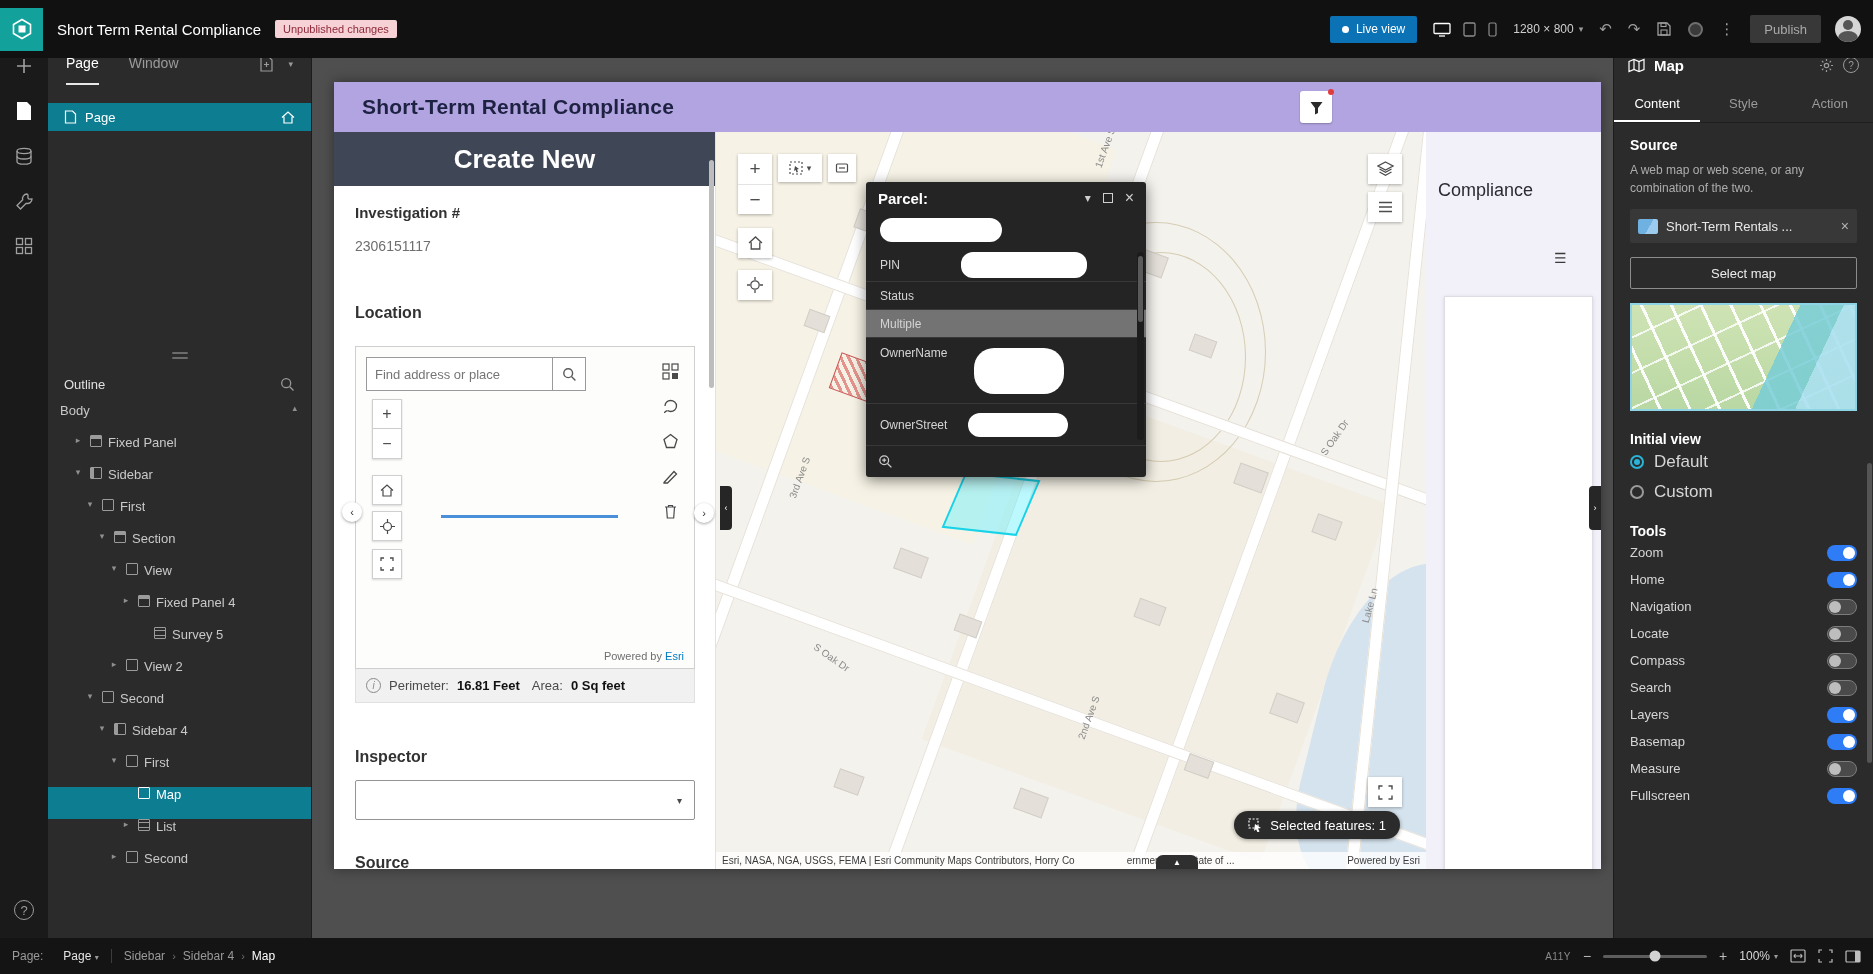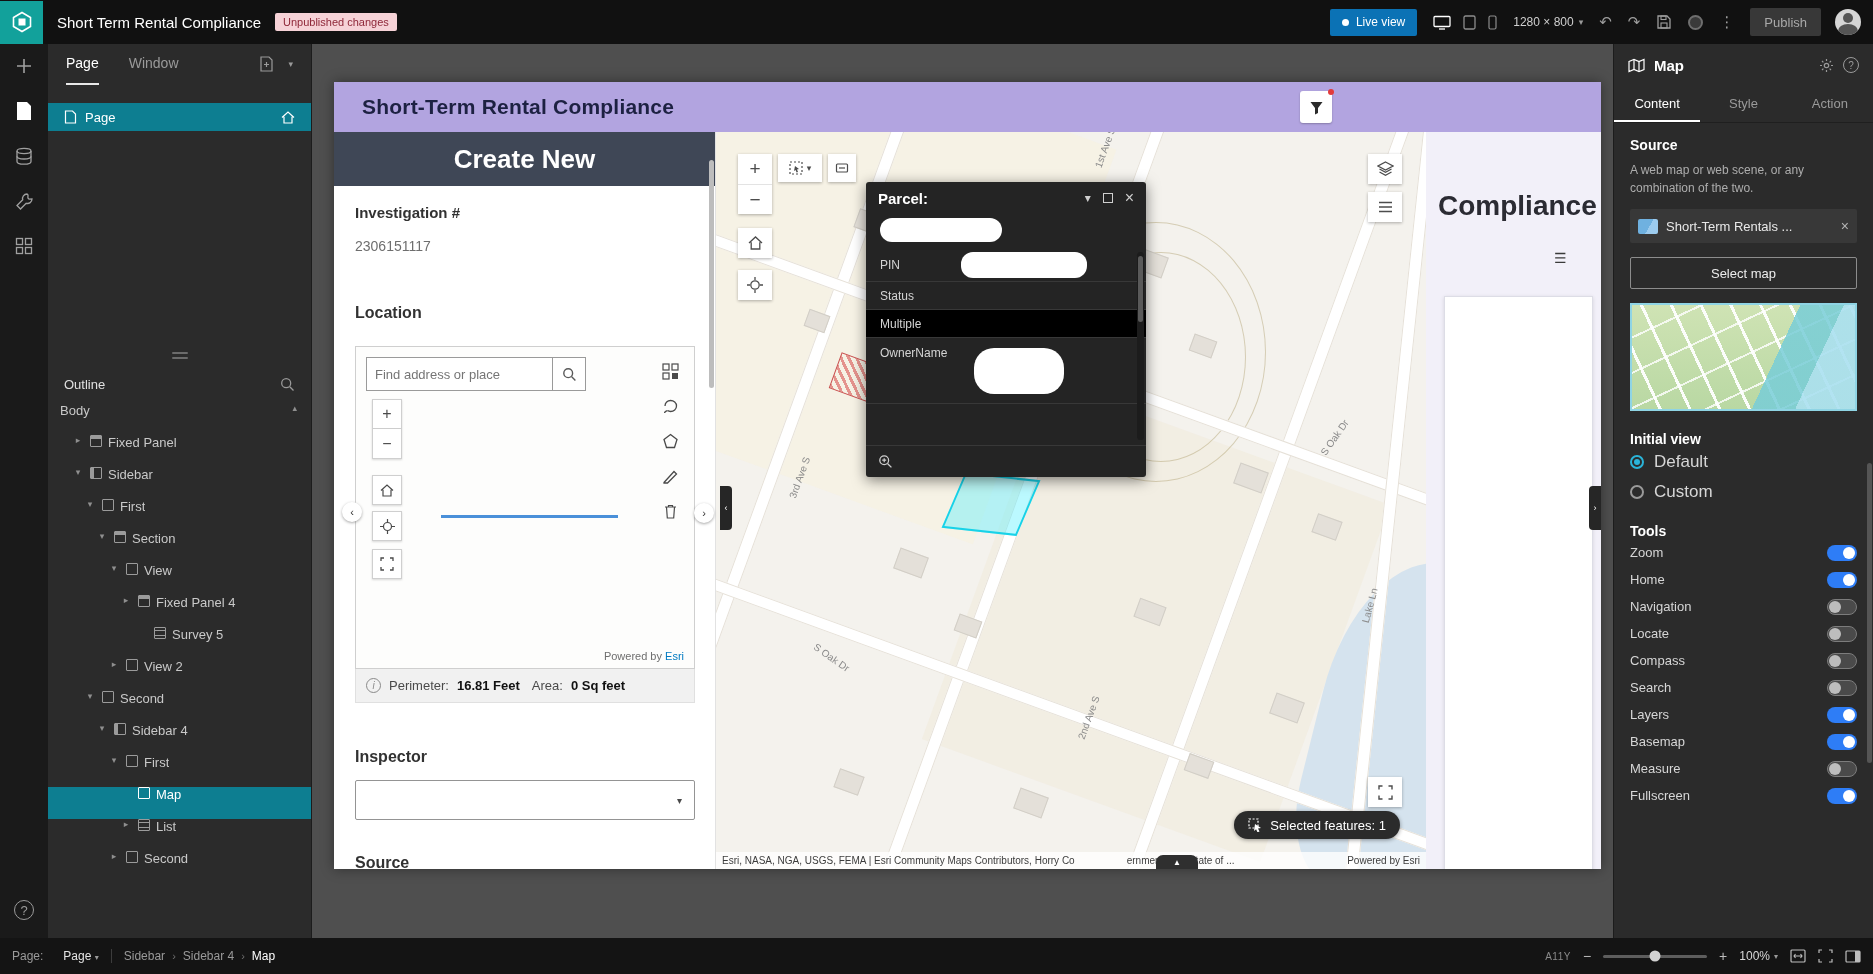--- a/index.html
+++ b/index.html
@@ -1,20 +1,20 @@
 <!DOCTYPE html>
 <html style="--accent-blue: #0b72b5; --toggle-on: #2e7df6; --selection-teal: #0d7e91; --header-purple: #b2a4e0; --badge-bg: #f6d2d7; --badge-text: #8e2738; --parcel-cyan: #18d2e8;"><head>
 <meta charset="utf-8">
 <style>
 *{margin:0;padding:0;box-sizing:border-box}
 html,body{width:1873px;height:974px;overflow:hidden;background:#222}
 .stage{position:relative;width:1873px;height:974px;font-family:"Liberation Sans",sans-serif;font-size:13px;color:#ddd;overflow:hidden}
 
 
-.topbar{position:absolute;top:0;left:0;right:0;height:44px;background:#111;display:flex;align-items:center;z-index:60}
+.topbar{position:absolute;top:0;left:0;right:0;height:58px;background:#111;display:flex;align-items:center;z-index:60}
 .logo{width:43px;height:43px;background:#12a19b;display:flex;align-items:center;justify-content:center;flex:none;cursor:pointer}
 .tb-title{color:#fff;font-size:15px;margin-left:14px;white-space:nowrap}
 .tb-badge{margin-left:14px;background:var(--badge-bg,#f6d2d7);color:var(--badge-text,#8e2738);font-size:11px;padding:3px 8px;border-radius:2px;white-space:nowrap}
 .tb-spacer{flex:1}
 .live-btn{display:flex;align-items:center;gap:7px;background:var(--accent-blue,#0b72b5);border:none;color:#fff;font-size:12px;height:27px;padding:0 12px;border-radius:2px;cursor:pointer;font-family:inherit}
 .live-dot{width:7px;height:7px;border-radius:50%;background:#fff}
 .dev-icons{display:flex;align-items:center;gap:12px;margin:0 16px}
 .dev-icons span{display:flex;cursor:pointer}
 .res{display:flex;align-items:center;gap:5px;color:#cfcfcf;font-size:12px;cursor:pointer;margin-right:16px;white-space:nowrap}
 .tb-icons{display:flex;align-items:center;gap:16px;margin-right:16px;color:#9e9e9e;font-size:15px}
@@ -129,21 +129,21 @@
 .attrib{position:absolute;left:0;right:0;bottom:0;height:17px;background:rgba(255,255,255,.78);display:flex;align-items:center;font-size:10px;color:#3c3c3c;padding:0 6px;z-index:5;gap:52px;white-space:nowrap;overflow:hidden}
 .attrib .pw{margin-left:auto}
 .scrolltab{position:absolute;left:440px;bottom:0;width:42px;height:14px;background:#2f2f2f;border-radius:7px 7px 0 0;display:flex;align-items:center;justify-content:center;color:#fff;font-size:8px;cursor:pointer;z-index:6}
 .flap{position:absolute;top:404px;width:12px;height:44px;background:#262626;color:#fff;display:flex;align-items:center;justify-content:center;font-size:9px;cursor:pointer;z-index:9}
 .flap.l{left:386px;border-radius:0 4px 4px 0}
 .flap.r{right:0;border-radius:4px 0 0 4px}
 .collapse-c{position:absolute;width:20px;height:20px;border-radius:50%;background:#fff;box-shadow:0 1px 3px rgba(0,0,0,.35);color:#333;display:flex;align-items:center;justify-content:center;font-size:11px;cursor:pointer;z-index:9}
 
 
 .comp-panel{position:relative;flex:1;background:#f2f0f9;overflow:hidden}
-.comp-title{position:absolute;left:12px;top:58px;font-size:28px;font-weight:bold;color:#2b2b33;white-space:nowrap}
+.comp-title{position:absolute;left:12px;top:48px;font-size:18px;font-weight:normal;color:#2b2b33;white-space:nowrap}
 .comp-burger{position:absolute;left:128px;top:118px;color:#3a3a3a;font-size:14px;cursor:pointer}
 .comp-card{position:absolute;left:18px;top:164px;width:149px;height:600px;background:#fff;border:1px solid #dddde6;box-shadow:0 1px 4px rgba(0,0,0,.12)}
 
 
 .settings{position:absolute;top:43px;right:0;bottom:36px;width:260px;background:#2b2b2b;border-left:1px solid #1c1c1c;z-index:40;overflow:hidden}
 .set-hd{height:44px;display:flex;align-items:center;padding:0 14px;gap:9px;color:#fff}
 .set-title{font-size:15px;font-weight:bold;margin-right:auto}
 .set-hd .hic{color:#9a9a9a;cursor:pointer;display:flex}
 .set-tabs{display:flex;height:36px;border-bottom:1px solid #1f1f1f}
 .set-tab{flex:1;display:flex;align-items:center;justify-content:center;font-size:13px;color:#9a9a9a;cursor:pointer;border-bottom:2px solid transparent}
@@ -609,26 +609,30 @@
             </div>
             <div class="blob addr-blob"></div>
             <div class="plist">
               <div class="prow" style="height:34px">
                 <span>PIN</span>
                 <span class="pv blob" style="left:95px;width:126px;height:26px"></span>
               </div>
               <div class="prow" style="height:28px">
                 <span>Status</span>
               </div>
-              <div class="prow" style="height:28px;background:#000000">
+              <div class="prow" style="height:28px;background:#737373">
                 <span>Multiple</span>
               </div>
               <div class="prow" style="height:66px">
                 <span style="align-self:flex-start;margin-top:8px">OwnerName</span>
                 <span class="pv blob" style="left:108px;width:90px;height:46px;border-radius:20px"></span>
+              </div>
+              <div class="prow" style="height:41px;border-bottom:none">
+                <span>OwnerStreet</span>
+                <span class="pv blob" style="left:102px;width:100px;height:24px"></span>
               </div>
             </div>
             <span class="pscroll">
                 <i></i>
               </span>
             <div class="popup-ft">
               <span class="pico">
                   <svg width="15" height="15" viewBox="0 0 15 15">
                     <circle cx="6.2" cy="6.2" r="4.4" fill="none" stroke="#cfcfcf" stroke-width="1.3"></circle>
                     <path d="M9.7 9.7 13.4 13.4" stroke="#cfcfcf" stroke-width="1.3"></path>

